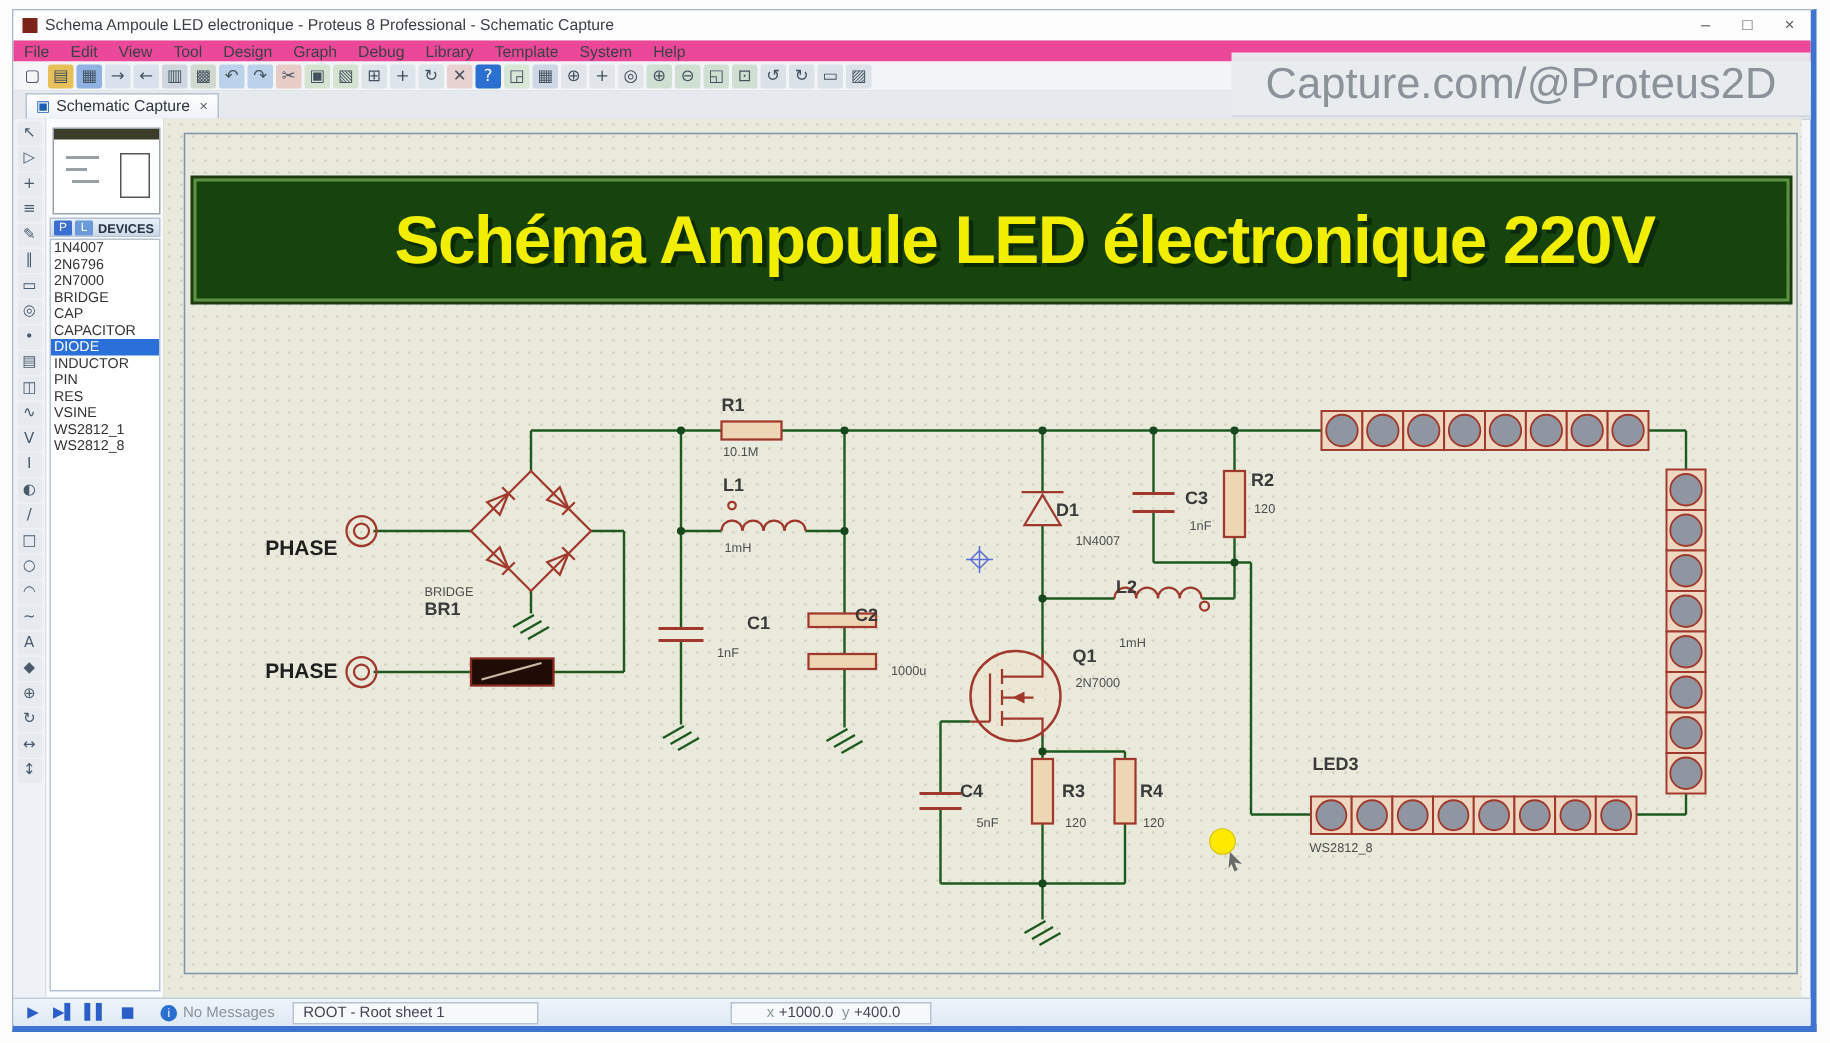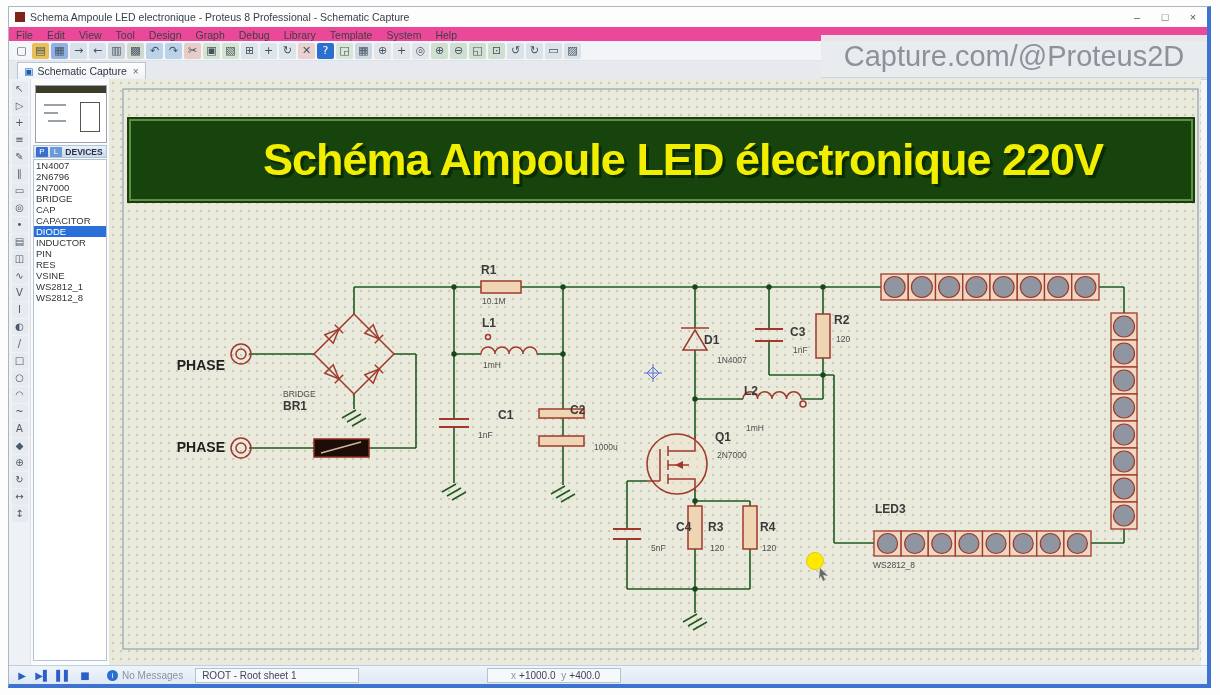--- a/index.html
+++ b/index.html
@@ -421,21 +421,21 @@
         <div class="ref" style="left:595px;top:254px;text-align:right;">D1</div>
         <div class="val" style="left:608px;top:276px;">1N4007</div>
         <div class="ref" style="left:681px;top:246px;">C3</div>
         <div class="val" style="left:684px;top:266px;">1nF</div>
         <div class="ref" style="left:725px;top:234px;">R2</div>
         <div class="val" style="left:727px;top:255px;">120</div>
         <div class="ref" style="left:635px;top:305px;">L2</div>
         <div class="val" style="left:637px;top:344px;">1mH</div>
         <div class="ref" style="left:606px;top:351px;">Q1</div>
         <div class="val" style="left:608px;top:371px;">2N7000</div>
-        <div class="ref" style="left:567px;top:441px;">C4</div>
+        <div class="ref" style="left:531px;top:441px;">C4</div>
         <div class="val" style="left:542px;top:464px;">5nF</div>
         <div class="ref" style="left:599px;top:441px;">R3</div>
         <div class="val" style="left:601px;top:464px;">120</div>
         <div class="ref" style="left:651px;top:441px;">R4</div>
         <div class="val" style="left:653px;top:464px;">120</div>
         <div class="ref" style="left:766px;top:423px;">LED3</div>
         <div class="val" style="left:764px;top:481px;">WS2812_8</div>
       </div>
     </div>
   </div>

